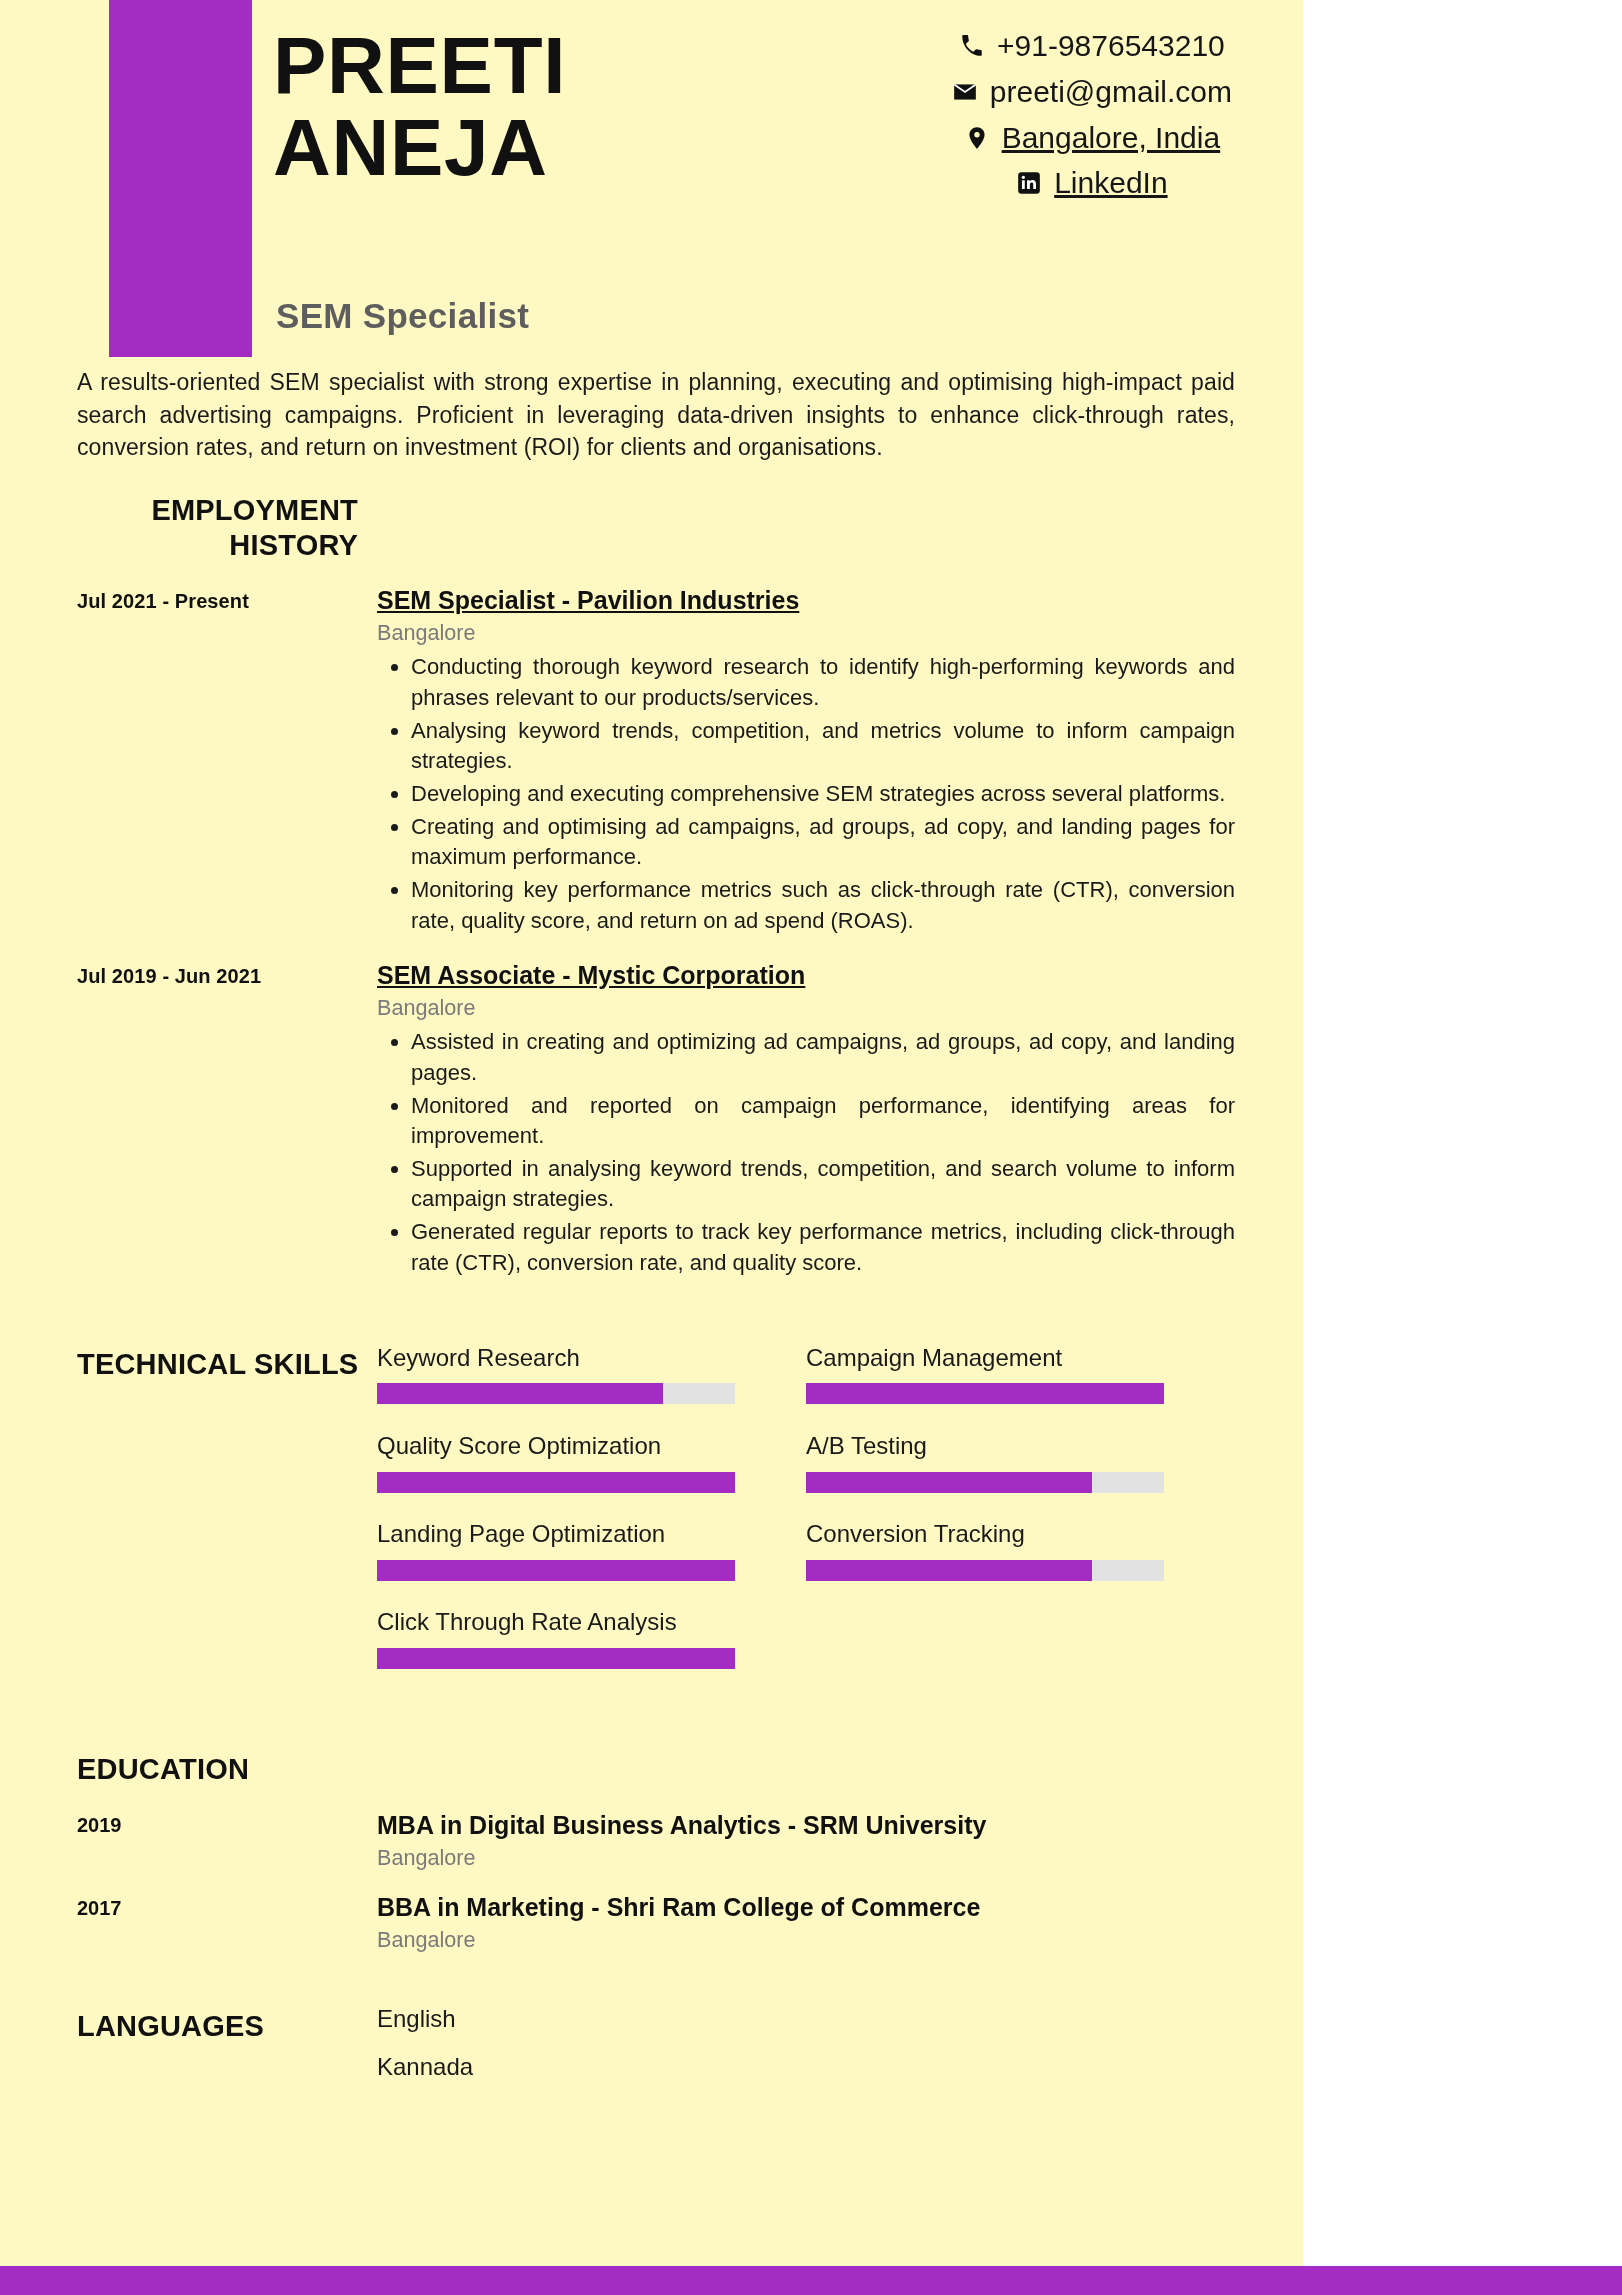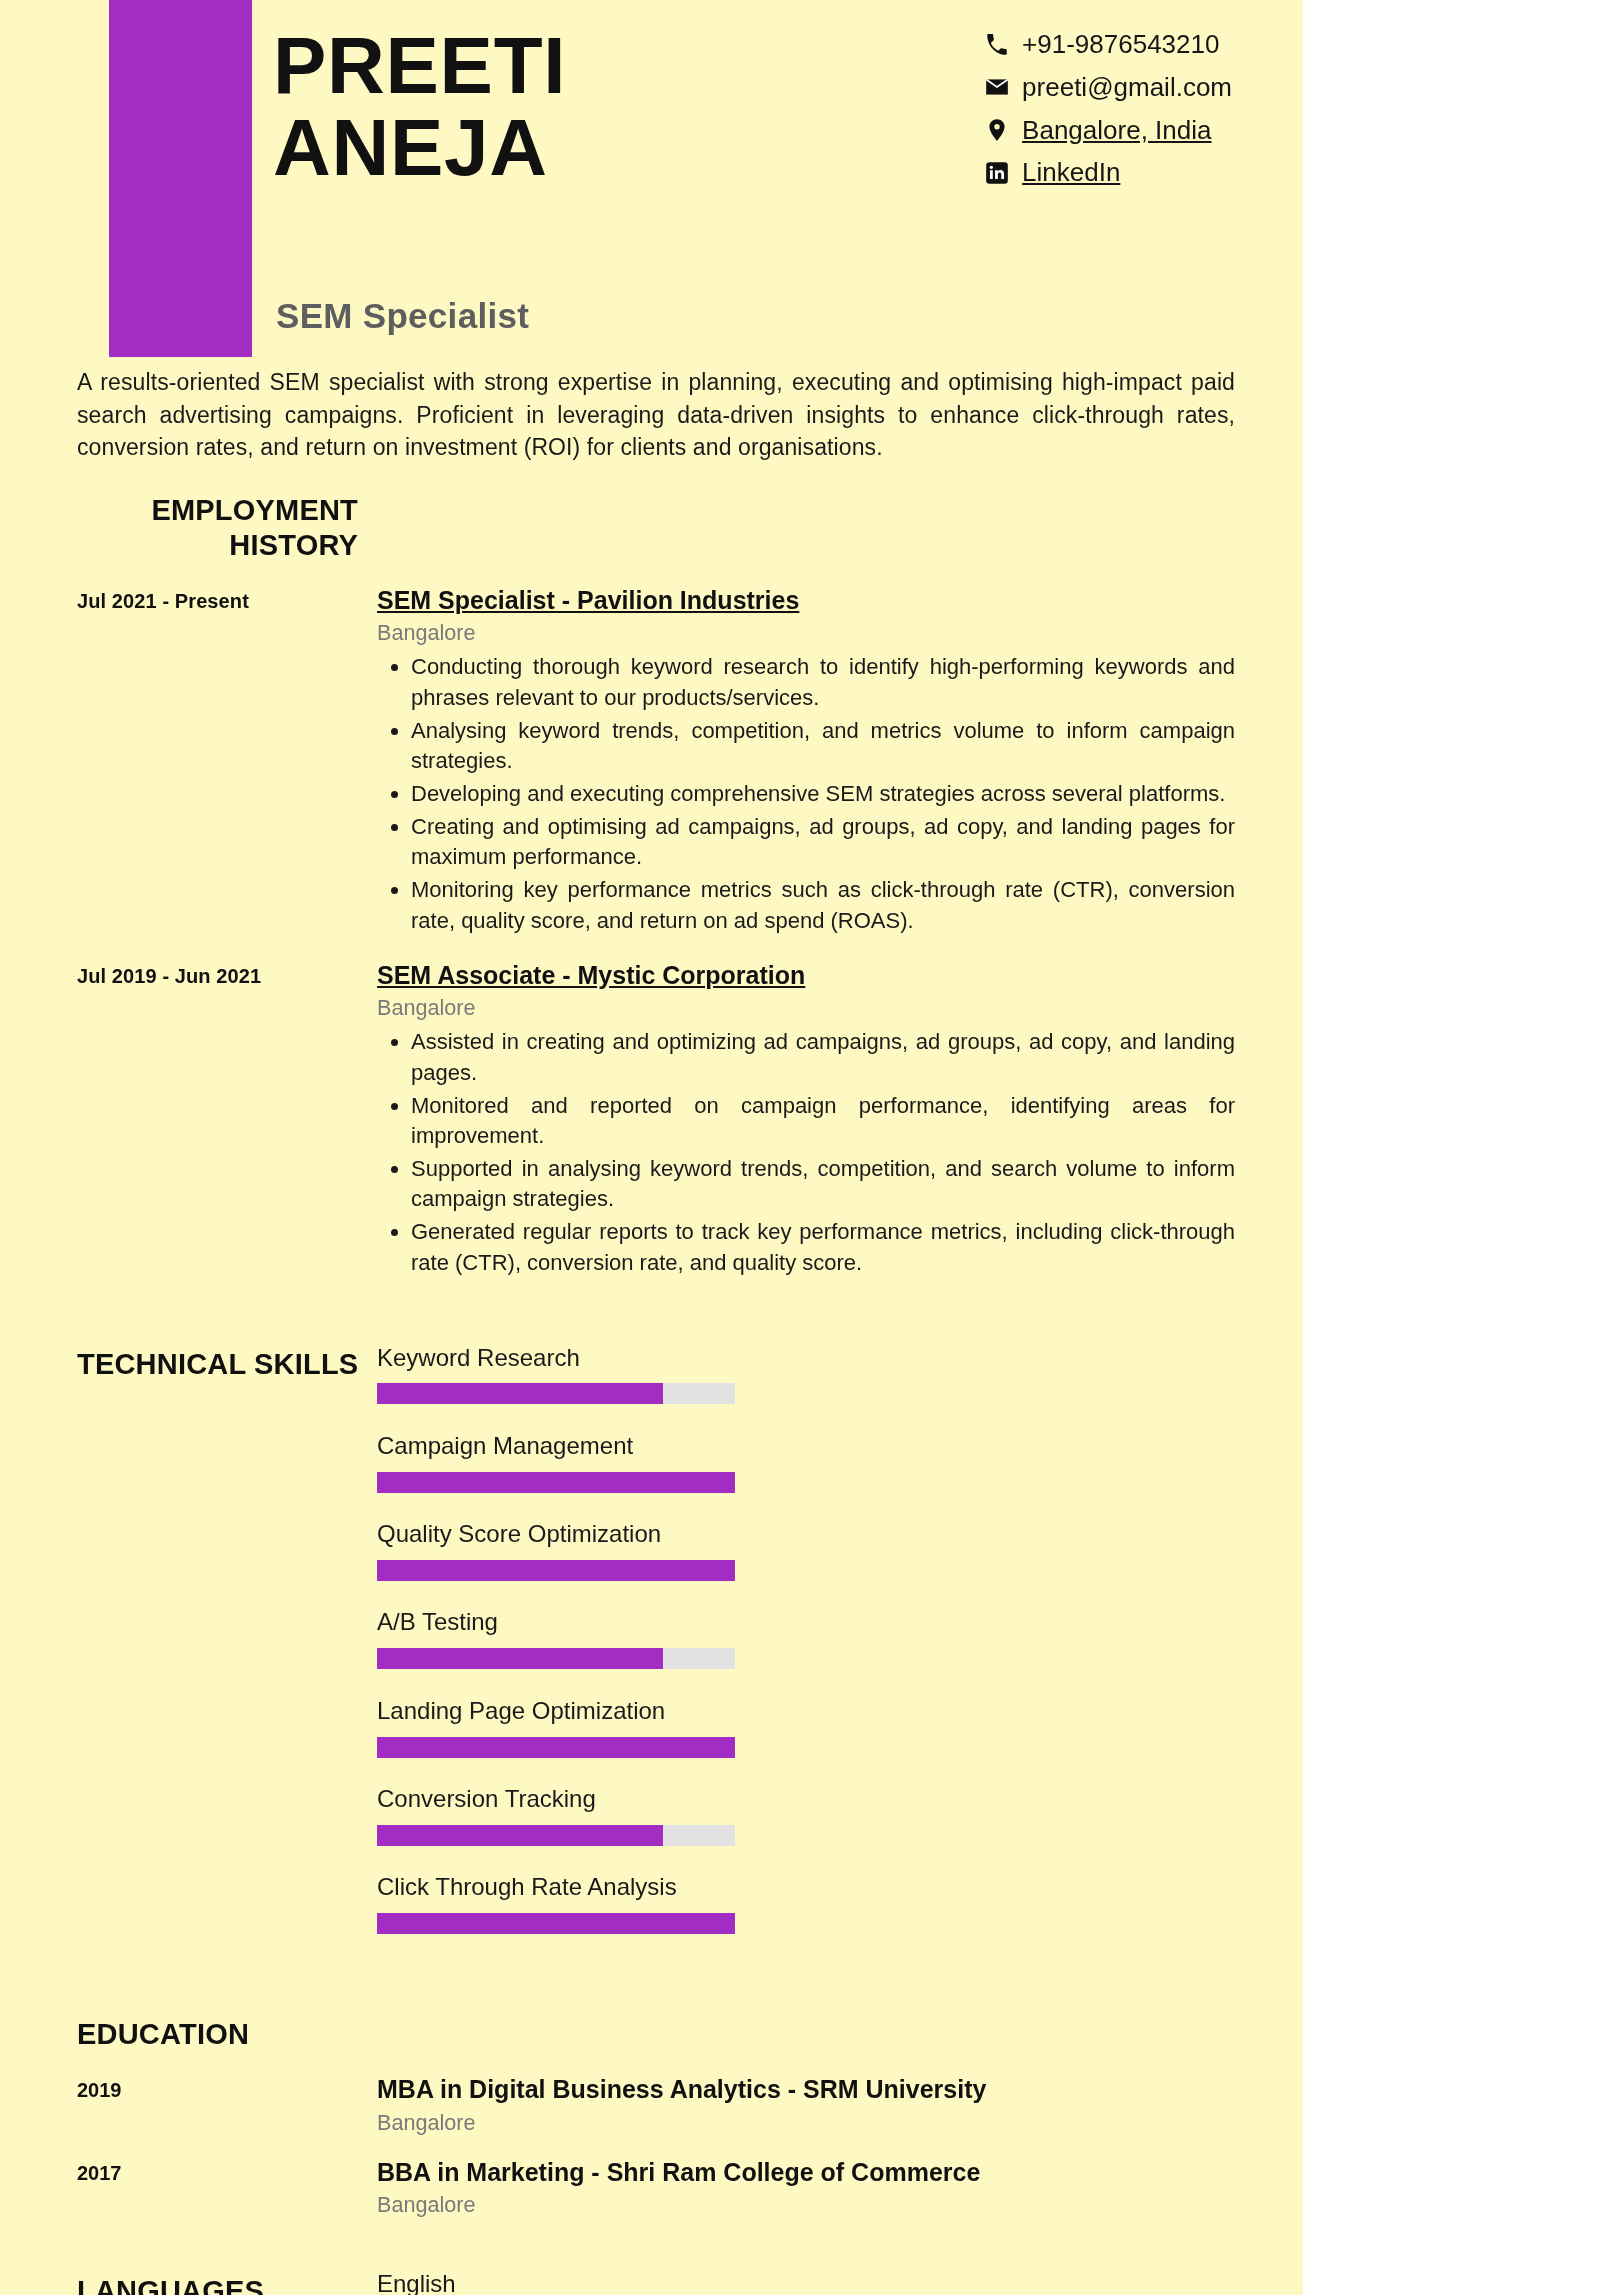--- a/index.html
+++ b/index.html
@@ -56,23 +56,23 @@
   }
   .contact {
     position: absolute;
     right: 71px;
     top: 29px;
     text-align: left;
   }
   .contact-row {
     display: flex;
     align-items: center;
-    justify-content: flex-start;
+    justify-content: center;
     margin-bottom: 11.8px;
-    font-size: 26px;
+    font-size: 30px;
     color: #161616;
   }
   .contact-icon {
     width: 29px;
     height: 29px;
     margin-right: 10.5px;
     display: inline-flex;
     align-items: center;
     justify-content: center;
     flex: 0 0 29px;
@@ -145,21 +145,20 @@
     text-align: justify;
     color: #1a1a1a;
   }
   .exp-block { margin-bottom: 22px; }
 
   
   .skills-section { margin-top: 63px; }
   .skills-grid {
     display: flex;
     flex-wrap: wrap;
-    flex-direction: column;
   }
   .skill {
     width: 50%;
     margin-bottom: 27.5px;
     padding-right: 92px;
   }
   .skill-name {
     font-size: 24px;
     color: #1a1a1a;
     margin-bottom: 11.8px;

